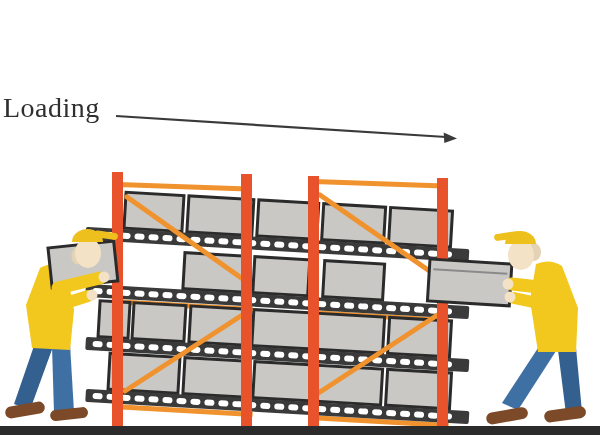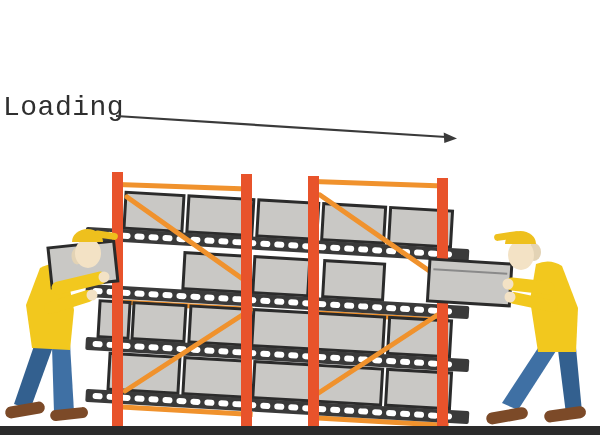--- a/index.html
+++ b/index.html
@@ -1,18 +1,18 @@
 <!DOCTYPE html>
 <html><head>
 <meta charset="utf-8">
 <style>
   html,body{margin:0;padding:0;background:#fff;}
   .scene{
     position:relative;width:600px;height:435px;overflow:hidden;background:#ffffff;
-    font-family:Liberation Mono, monospace;
+    font-family:Liberation Serif, serif;
   }
   .flow-label{
     position:absolute;font-size:28px;color:#2f2f2f;letter-spacing:0.5px;white-space:nowrap;
   }
   .label-loading{left:3px;top:92px;}
   .label-unloading{left:462px;top:108px;}
   svg{position:absolute;left:0;top:0;}
   
   .post{fill:#e8532b;}
   .beam{fill:#f0922d;}

